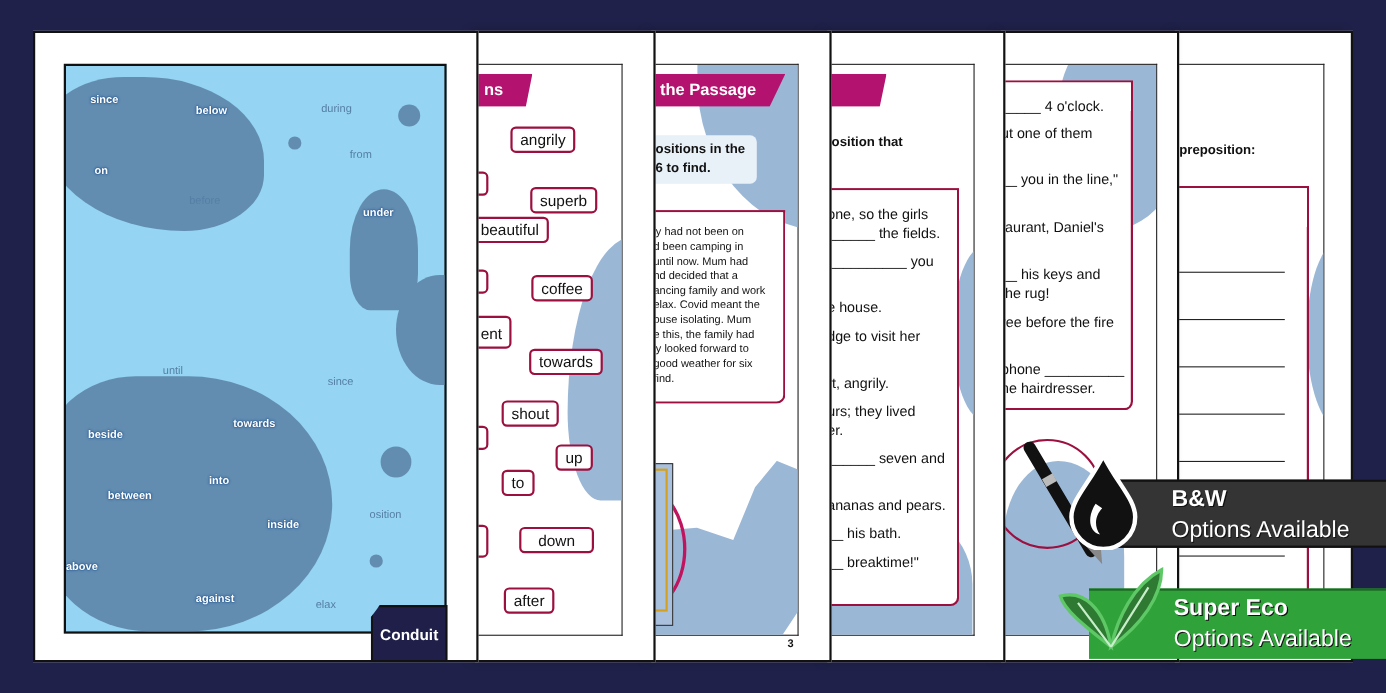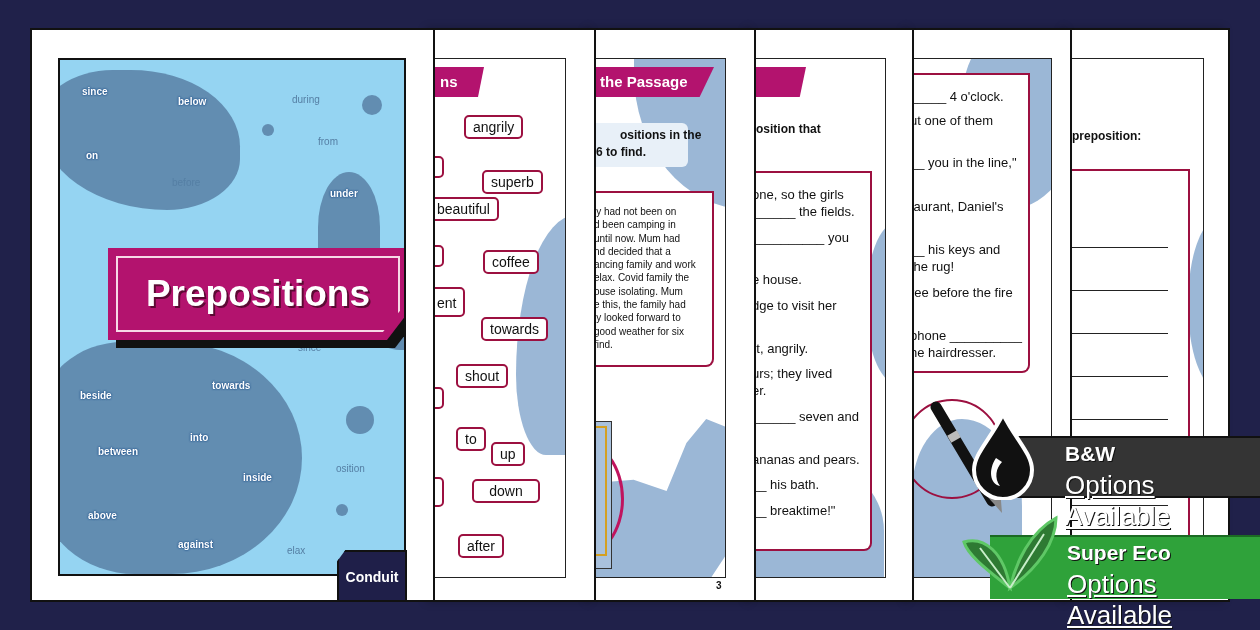--- a/index.html
+++ b/index.html
@@ -27,21 +27,21 @@
   #title-banner .body{position:absolute;left:0;top:0;width:300px;height:92px;background:#b3136e;clip-path:polygon(0 0,100% 0,100% 70%,93% 100%,0 100%);}
   #title-banner .frame{position:absolute;left:8px;top:8px;width:284px;height:76px;border:2px solid #f7d9e6;clip-path:polygon(0 0,100% 0,100% 72%,94% 100%,0 100%);}
   #title-banner .label{position:absolute;left:0;top:0;width:300px;height:92px;line-height:92px;text-align:center;color:#fff;font-weight:bold;font-size:37px;text-shadow:2px 2px 0 #5b0a33;}
   #brand{position:absolute;left:305px;top:520px;width:70px;height:52px;background:#1f1f49;border:2px solid #111;clip-path:polygon(12% 0,100% 0,100% 100%,0 100%,0 22%);color:#fff;font-weight:bold;font-size:14px;text-align:center;line-height:50px;}
   
   #bw-badge{position:absolute;left:1015px;top:436px;width:245px;height:62px;background:#343434;border-top:2px solid #111;border-bottom:2px solid #111;}
   #bw-drop{position:absolute;left:968px;top:410px;width:70px;height:90px;}
   #eco-badge{position:absolute;left:990px;top:535px;width:270px;height:64px;background:#2fa23a;border-top:2px solid #1b6a23;}
   #leaf{position:absolute;left:960px;top:512px;width:100px;height:80px;}
   .badge-line1{position:absolute;color:#fff;font-weight:bold;font-size:21px;text-shadow:1px 1px 0 #111;}
-  .badge-line2{position:absolute;color:#fff;font-size:26px;text-shadow:1px 1px 0 #111;text-decoration:underline;}
+  .badge-line2{position:absolute;color:#fff;font-size:21px;text-shadow:1px 1px 0 #111;}
 </style>
 </head>
 <body>
 
 <div id="stage">
 
   <div class="sheet sheet-shadow" style="left:1068px;width:162px;">
     <div class="inner" style="left:0;top:28px;width:134px;height:520px;border-left:none;">
       <div class="blob" style="left:118px;top:160px;width:60px;height:170px;border-radius:50%;"></div>
       <div class="txt" style="left:2px;top:70px;font-weight:bold;font-size:12px;">preposition:</div>
@@ -103,31 +103,31 @@
       </div>
     </div>
   </div>
 
   <div class="sheet sheet-shadow" style="left:592px;width:164px;">
     <div class="inner" style="left:0;top:28px;width:132px;height:520px;border-left:none;">
       <div class="blob" style="left:40px;top:-20px;width:140px;height:170px;border-radius:10% 0 0 80%;"></div>
       <div class="blob" style="left:0;top:360px;width:132px;height:160px;clip-path:polygon(0 40%,30% 38%,55% 45%,70% 15%,85% 0,100% 5%,100% 85%,88% 100%,0 100%);"></div>
       <div class="heading-tab" style="left:0;top:8px;width:120px;"><span>the Passage</span></div>
       <div style="position:absolute;left:-4px;top:64px;width:98px;height:44px;background:#e8f0f8;border-radius:6px;">
-        <div class="txt" style="left:6px;top:5px;font-size:12px;font-weight:bold;padding-left:24px;">ositions in the</div>
+        <div class="txt" style="left:6px;top:5px;font-size:12px;font-weight:bold;">ositions in the</div>
         <div class="txt" style="left:6px;top:22px;font-size:12px;font-weight:bold;">6 to find.</div>
       </div>
       <div class="redbox" style="left:-4px;top:132px;width:124px;height:176px;border-left:none;">
         <div class="txt small" style="left:4px;top:12px;width:116px;">
           <div>ly had not been on</div>
           <div>d been camping in</div>
           <div>until now. Mum had</div>
           <div>nd decided that a</div>
           <div>ancing family and work</div>
-          <div>elax. Covid family the</div>
+          <div>elax. Covid meant the</div>
           <div>ouse isolating. Mum</div>
           <div>e this, the family had</div>
           <div>ly looked forward to</div>
           <div>good weather for six</div>
           <div>find.</div>
         </div>
       </div>
       <div style="position:absolute;left:-60px;top:380px;width:90px;height:120px;border:3px solid #c0145e;border-radius:50%;"></div>
       <div style="position:absolute;left:-4px;top:362px;width:22px;height:148px;background:#a9c1dc;border:1px solid #333;">
         <div style="position:absolute;left:2px;top:4px;width:14px;height:130px;border:2px solid #d4a021;"></div>
@@ -143,21 +143,21 @@
       <div class="word-chip" style="left:30px;top:56px;">angrily</div>
       <div class="word-chip" style="left:-8px;top:97px;width:18px;height:22px;"></div>
       <div class="word-chip" style="left:48px;top:111px;">superb</div>
       <div class="word-chip" style="left:-6px;top:138px;">beautiful</div>
       <div class="word-chip" style="left:-8px;top:186px;width:18px;height:22px;"></div>
       <div class="word-chip" style="left:49px;top:191px;">coffee</div>
       <div class="word-chip" style="left:-6px;top:228px;height:30px;line-height:24px;">ent</div>
       <div class="word-chip" style="left:47px;top:258px;">towards</div>
       <div class="word-chip" style="left:22px;top:305px;">shout</div>
       <div class="word-chip" style="left:-8px;top:328px;width:12px;height:22px;"></div>
-      <div class="word-chip" style="left:57px;top:345px;margin-top:38px;">up</div>
+      <div class="word-chip" style="left:71px;top:345px;">up</div>
       <div class="word-chip" style="left:22px;top:368px;">to</div>
       <div class="word-chip" style="left:-8px;top:418px;width:14px;height:30px;"></div>
       <div class="word-chip" style="left:38px;top:420px;width:68px;text-align:center;">down</div>
       <div class="word-chip" style="left:24px;top:475px;">after</div>
     </div>
   </div>
 
   <div class="sheet" id="cover" style="left:30px;width:405px;">
     <div class="art">
       <div class="dblob" style="left:-20px;top:10px;width:200px;height:140px;border-radius:40% 60% 40% 70%;"></div>
@@ -171,37 +171,31 @@
 
       <span class="cw" style="left:22px;top:26px;">since</span>
       <span class="cw" style="left:118px;top:36px;">below</span>
       <span class="cw" style="left:26px;top:90px;">on</span>
       <span class="cw" style="left:270px;top:128px;">under</span>
       <span class="cw" style="left:20px;top:330px;">beside</span>
       <span class="cw" style="left:152px;top:320px;">towards</span>
       <span class="cw" style="left:130px;top:372px;">into</span>
       <span class="cw" style="left:38px;top:386px;">between</span>
       <span class="cw" style="left:183px;top:412px;">inside</span>
-      <span class="cw" style="left:28px;top:450px;text-align:right;">above</span>
+      <span class="cw" style="left:0;top:450px;text-align:right;">above</span>
       <span class="cw" style="left:118px;top:479px;">against</span>
 
       <span class="cw light" style="left:232px;top:34px;">during</span>
       <span class="cw light" style="left:258px;top:76px;">from</span>
       <span class="cw light" style="left:112px;top:117px;">before</span>
       <span class="cw light" style="left:88px;top:272px;">until</span>
       <span class="cw light" style="left:238px;top:282px;">since</span>
       <span class="cw light" style="left:276px;top:403px;">osition</span>
       <span class="cw light" style="left:227px;top:485px;">elax</span>
 
-      <div id="title-banner">
-        <div class="shadow"></div>
-        <div class="body"></div>
-        <div class="frame"></div>
-        <div class="label">Prepositions</div>
-      </div>
     </div>
     <div id="brand">Conduit</div>
   </div>
 
   <div id="bw-badge">
     <div class="badge-line1" style="left:50px;top:4px;">B&amp;W</div>
     <div class="badge-line2" style="left:50px;top:32px;">Options Available</div>
   </div>
   <svg id="bw-drop" viewBox="0 0 70 90">
     <path d="M35 4 C 22 30 6 44 6 60 A 29 29 0 0 0 64 60 C 64 44 48 30 35 4 Z" fill="#111" stroke="#fff" stroke-width="4"></path>

